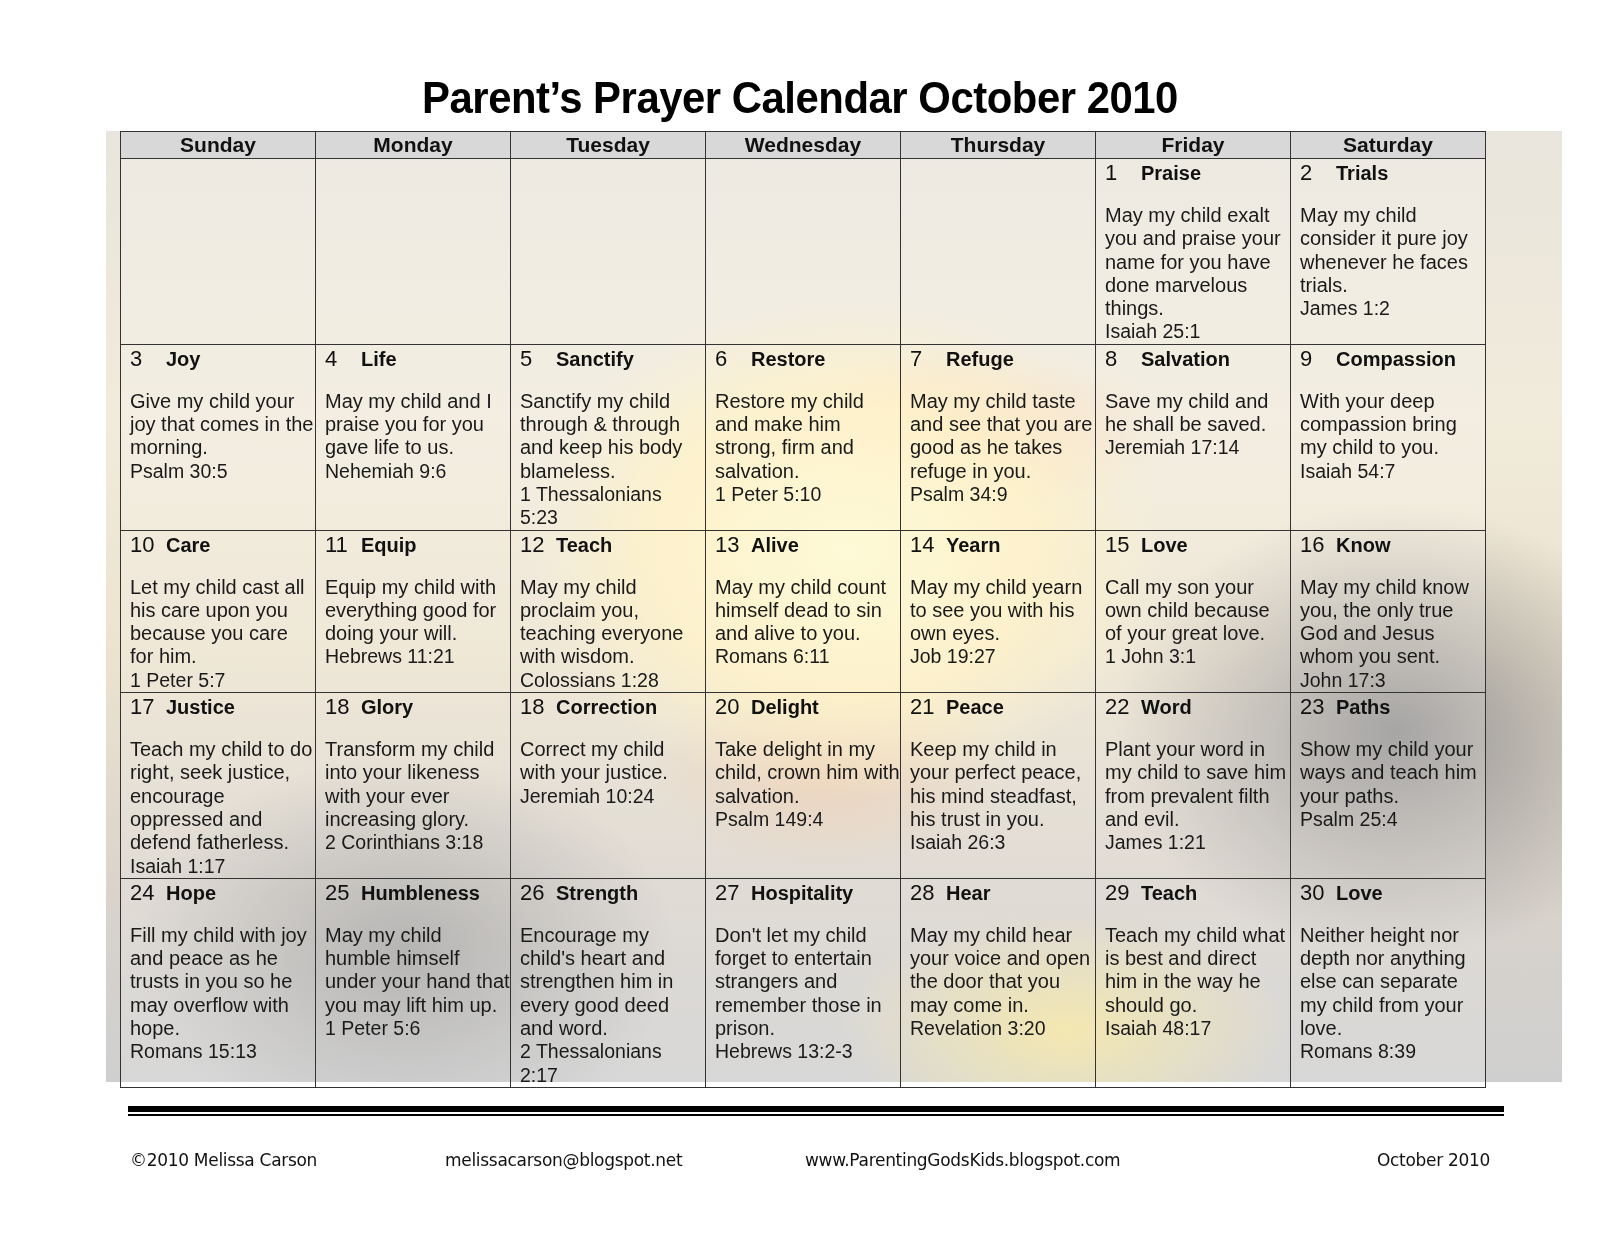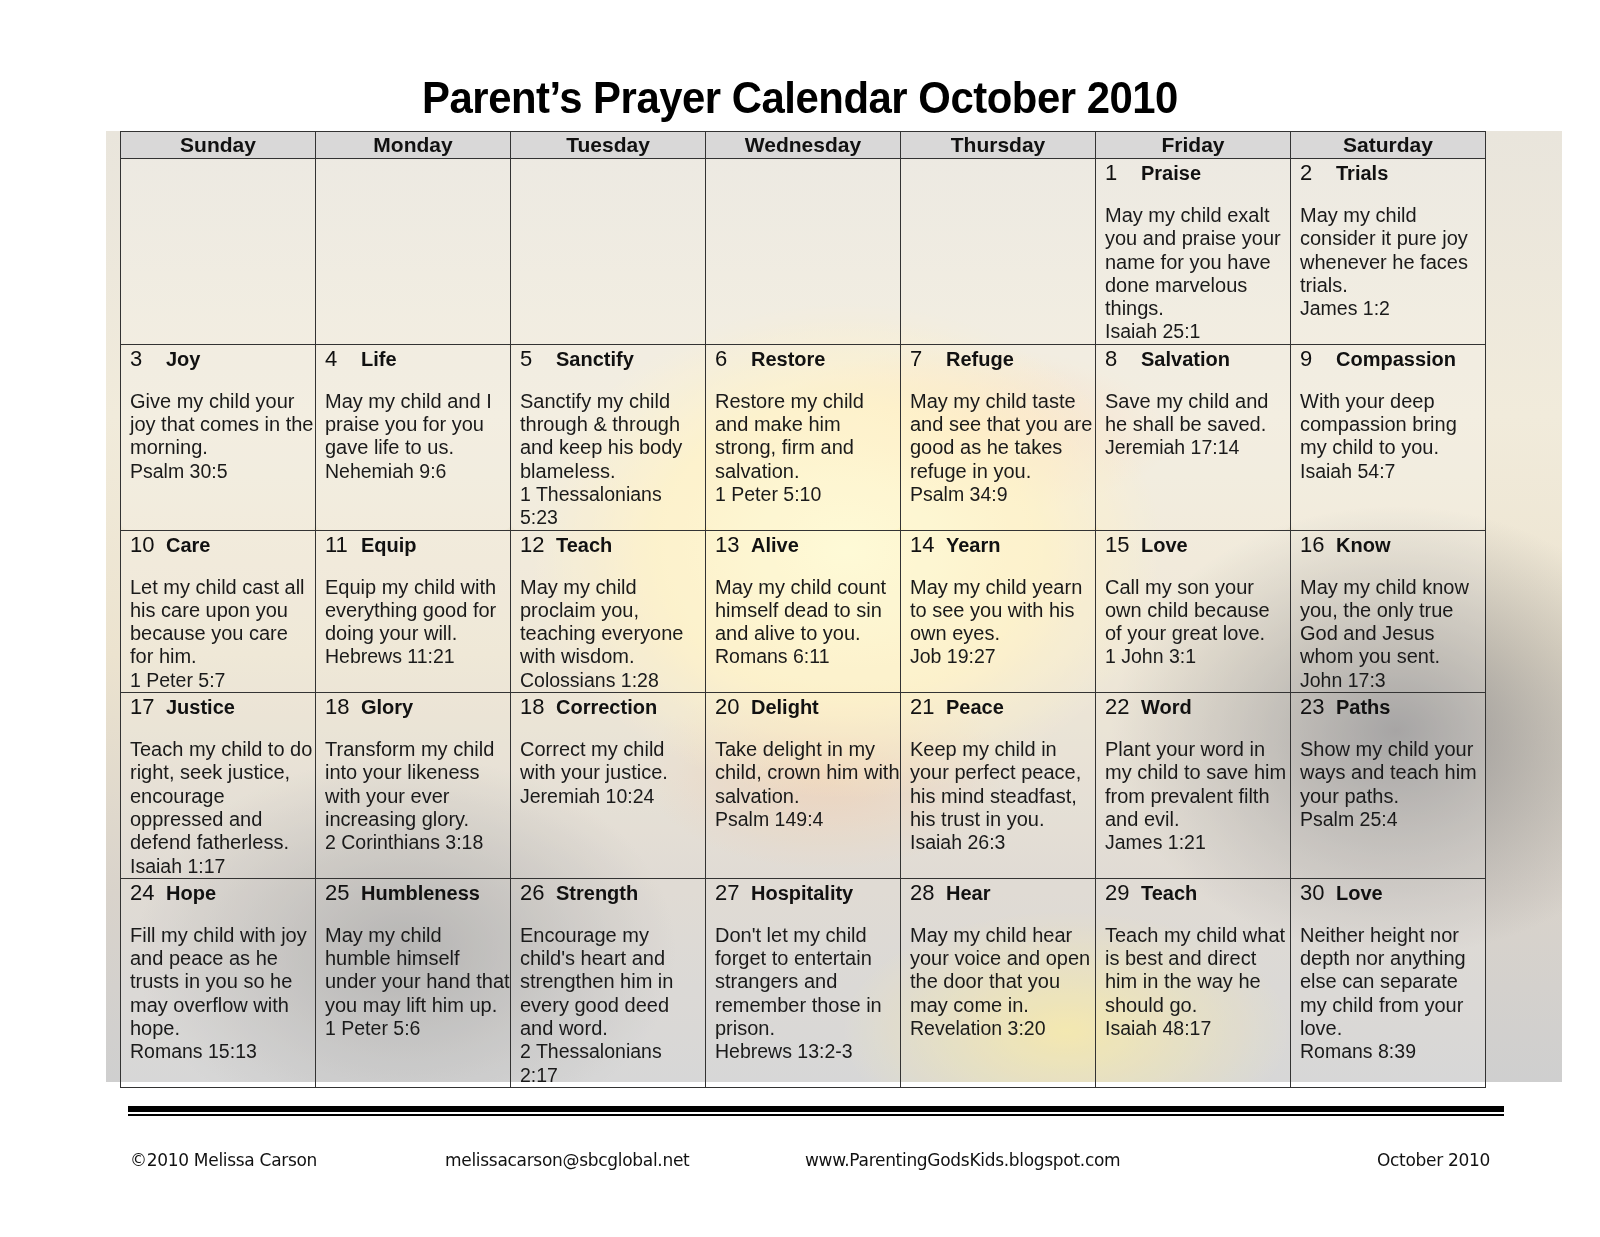--- a/index.html
+++ b/index.html
@@ -240,16 +240,16 @@
           <div class="ref">Romans 8:39</div>
         </td>
       </tr>
     </tbody>
 </table>
 
 <div class="footer-rule-thick"></div>
 <div class="footer-rule-thin"></div>
 <div class="footer">
   <span class="f-copy">©2010 Melissa Carson</span>
-  <span class="f-email">melissacarson@sbcglobal.net</span>
+  <span class="f-email">melissacarson@blogspot.net</span>
   <span class="f-site">www.ParentingGodsKids.blogspot.com</span>
   <span class="f-month">October 2010</span>
 </div>
 
 </body></html>

